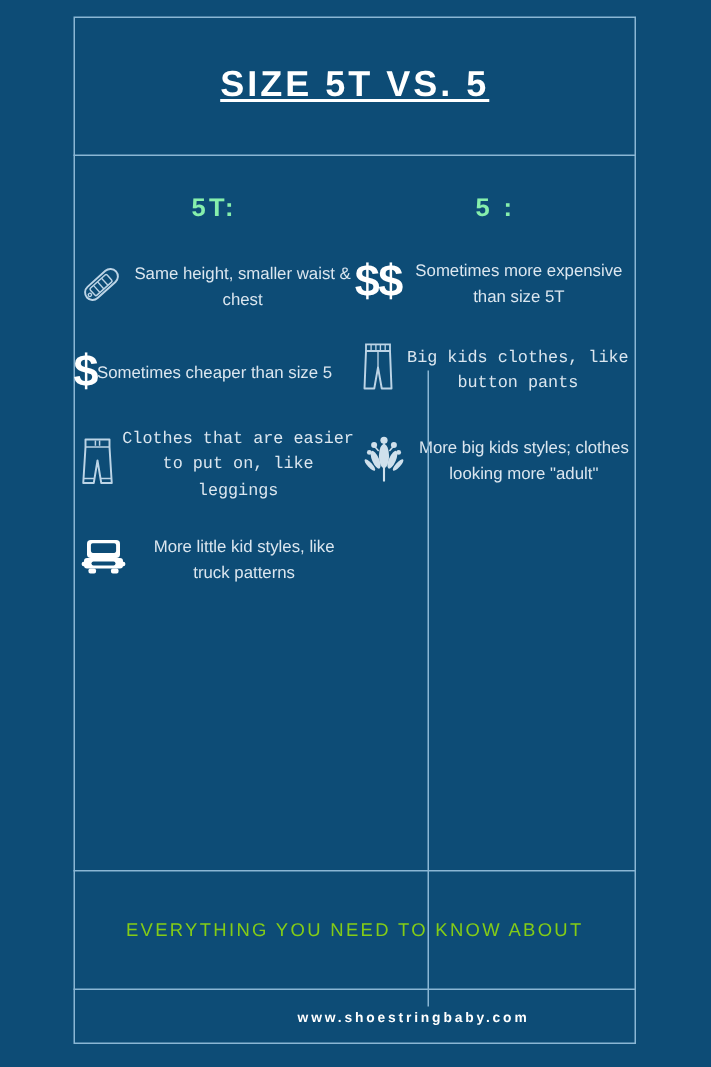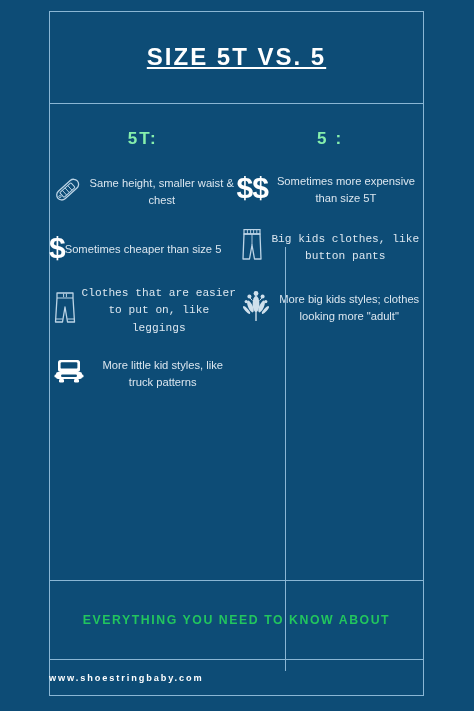--- a/index.html
+++ b/index.html
@@ -146,37 +146,37 @@
     top: 581px;
     width: 375px;
     height: 78px;
     display: flex;
     flex-direction: column;
     align-items: center;
     justify-content: center;
     box-sizing: border-box;
   }
   .footer-line {
-    color: #22c55e;
+    color: #84cc16;
     font-size: 12.3px;
-    font-weight: 700;
+    font-weight: 400;
     letter-spacing: 1.55px;
     line-height: 2.0;
     text-align: center;
     white-space: nowrap;
   }
   .url-block {
     position: absolute;
     left: 49px;
     top: 660px;
     width: 304px;
     height: 36px;
     display: flex;
     align-items: center;
-    justify-content: flex-start;
+    justify-content: flex-end;
     box-sizing: border-box;
   }
   .url-text {
     color: #ffffff;
     font-size: 9.2px;
     font-weight: 700;
     letter-spacing: 1.9px;
     white-space: nowrap;
   }
 

